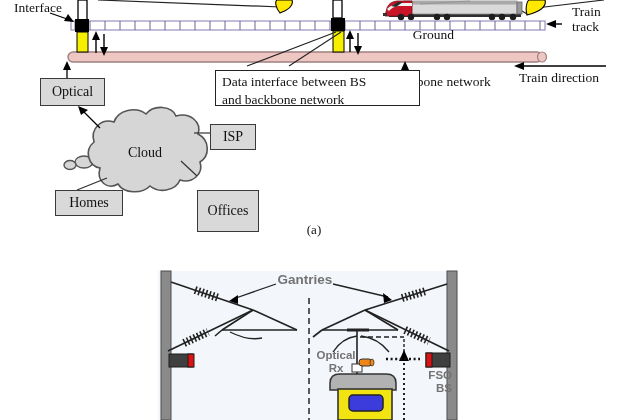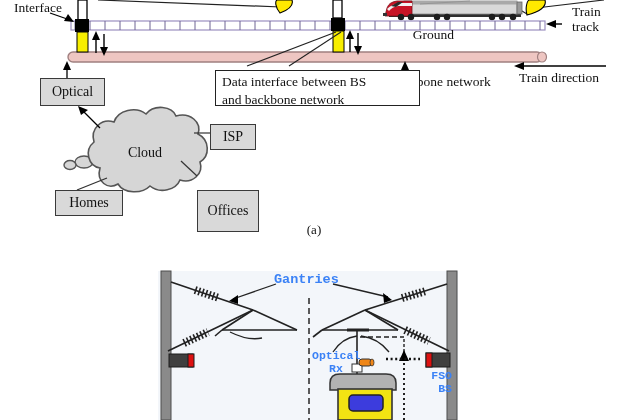--- a/index.html
+++ b/index.html
@@ -12,22 +12,22 @@
   .lbl2{white-space:normal;}
   .node-box{
     position:absolute;box-sizing:border-box;background:#d9d9d9;border:1.6px solid #3a3a3a;
     display:flex;align-items:center;justify-content:center;font-size:14px;color:#111;
   }
   .data-box{
     position:absolute;box-sizing:border-box;background:#ffffff;border:1.5px solid #222;
     font-size:13.5px;line-height:1.32;padding:2px 6px;color:#111;
   }
   .blbl{
-    position:absolute;font-family:Liberation Mono, monospace;font-weight:bold;
-    color:#3b82f6;font-size:11.5px;line-height:1.15;text-align:center;white-space:nowrap;
+    position:absolute;font-family:Liberation Sans, sans-serif;font-weight:bold;
+    color:#737373;font-size:11.5px;line-height:1.15;text-align:center;white-space:nowrap;
   }
   .cloud-lbl{position:absolute;font-size:14px;color:#111;text-align:center;}
   .cap{position:absolute;font-size:13px;color:#111;text-align:center;}
 </style>
 </head>
 <body>
 
 <div id="stage">
 
   <svg width="622" height="420" viewBox="0 0 622 420">

